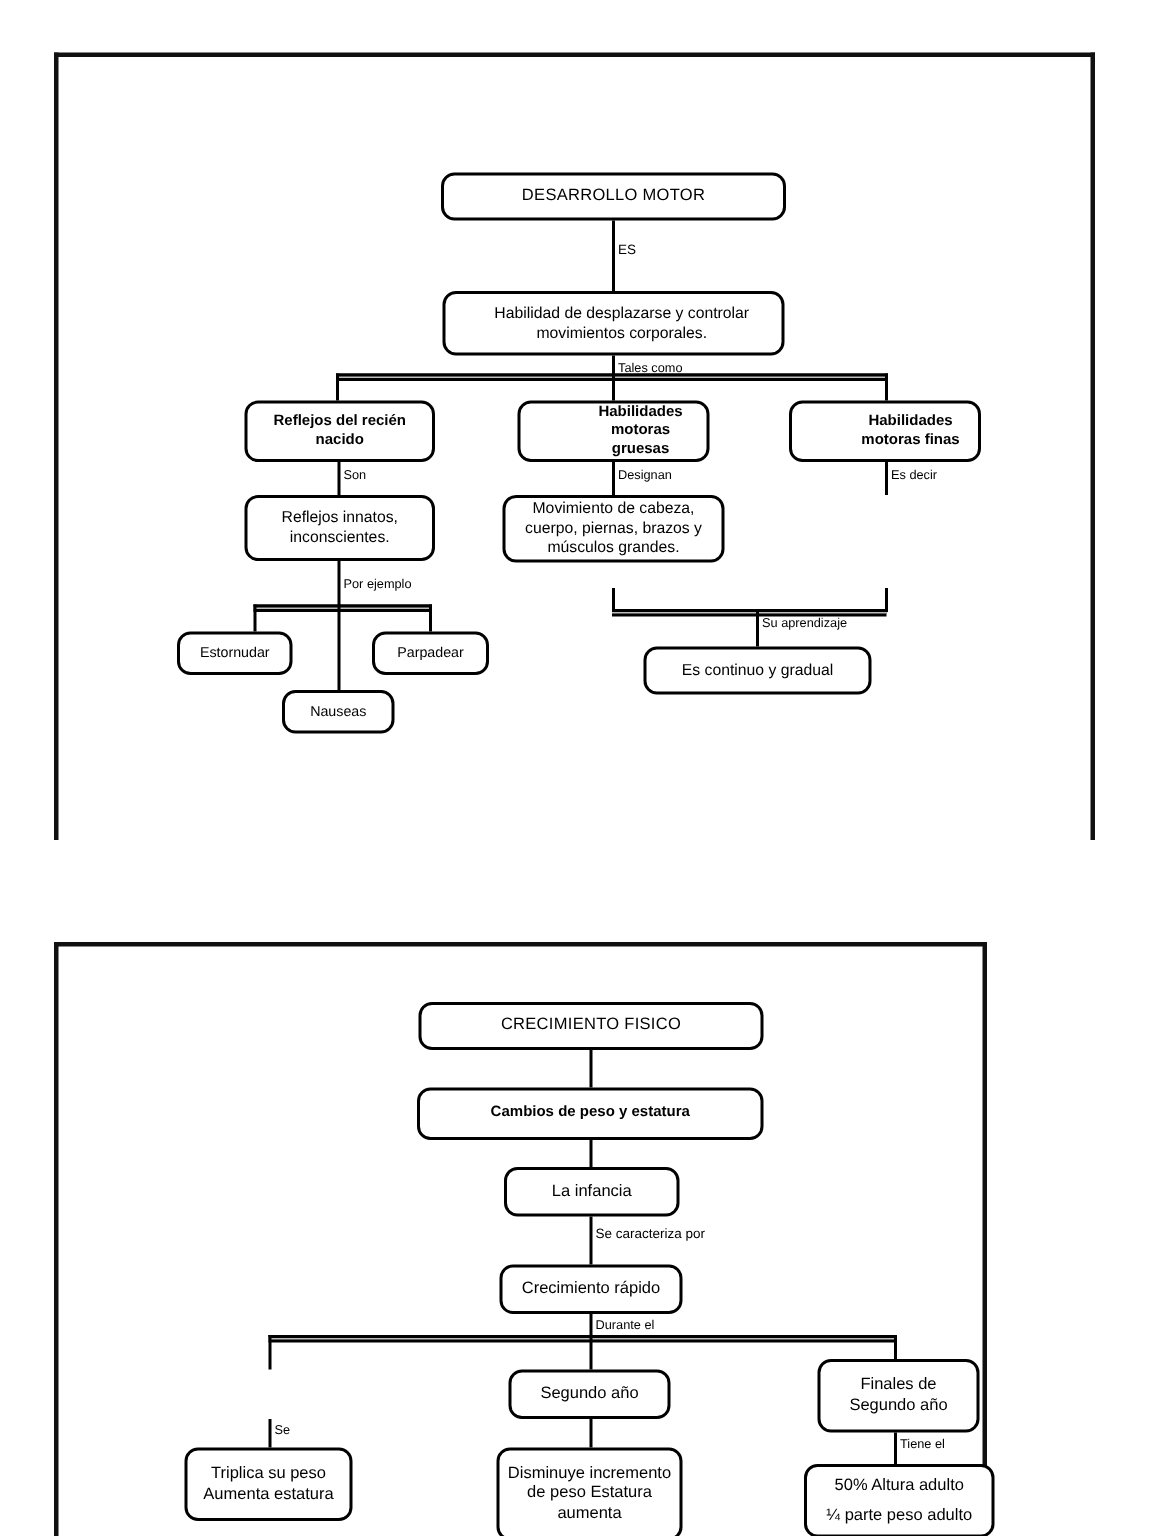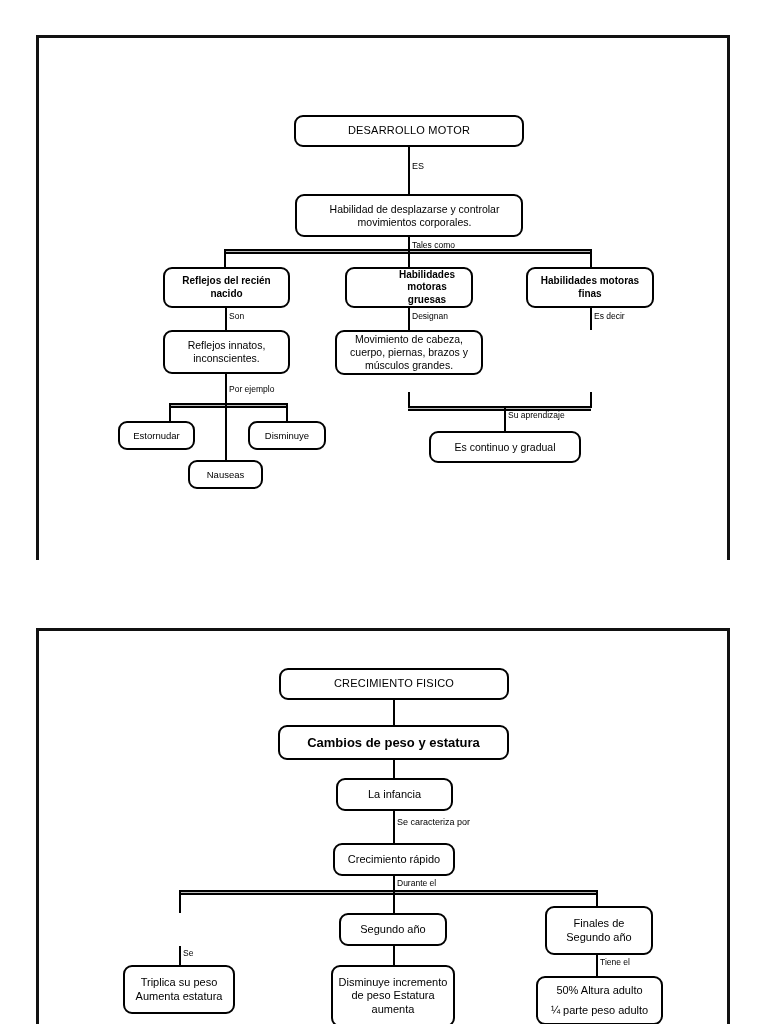--- a/index.html
+++ b/index.html
@@ -44,21 +44,21 @@
     justify-content: center;
     text-align: center;
     line-height: 1.22;
     padding: 2px 4px;
     z-index: 3;
   }
   .node .txt { display: block; width: 100%; }
 
   .node.title   { font-size: 11px; font-weight: normal; letter-spacing: .2px; }
   .node.strong  { font-size: 10px; font-weight: bold; }
-  .node.strong2 { font-size: 13px; font-weight: bold; }
+  .node.strong2 { font-size: 10px; font-weight: bold; }
   .node.plain   { font-size: 10.5px; font-weight: normal; }
   .node.plain11 { font-size: 11px;   font-weight: normal; }
   .node.small   { font-size: 9.5px;  font-weight: normal; }
 
   
   .vline {
     position: absolute;
     width: 2px;
     background: #000000;
     z-index: 1;
@@ -119,21 +119,21 @@
     <div class="vline" style="left:185px; top:211px; height:18px;"></div>
     <div class="vline" style="left:369px; top:211px; height:18px;"></div>
     <div class="vline" style="left:551px; top:211px; height:18px;"></div>
 
     <div class="node strong" style="left:124px; top:229px; width:127px; height:41px;">
       <span class="txt">Reflejos del recién nacido</span>
     </div>
     <div class="node strong" style="left:306px; top:229px; width:128px; height:41px;padding-left:40px;">
       <span class="txt">Habilidades motoras gruesas</span>
     </div>
-    <div class="node strong" style="left:487px; top:229px; width:128px; height:41px;">
+    <div class="node strong" style="left:487px; top:229px; width:128px; height:41px;padding-left:38px;">
       <span class="txt">Habilidades motoras finas</span>
     </div>
 
     <div class="vline" style="left:186px; top:270px; height:22px;"></div>
     <div class="elabel" style="left:190px; top:274px;">Son</div>
 
     <div class="vline" style="left:369px; top:270px; height:22px;"></div>
     <div class="elabel" style="left:373px; top:274px;">Designan</div>
 
     <div class="vline" style="left:551px; top:270px; height:22px;"></div>
@@ -151,40 +151,40 @@
 
     <div class="hbar rail" style="left:130px; top:365px; width:119px;"></div>
     <div class="vline" style="left:130px; top:365px; height:18px;"></div>
     <div class="vline" style="left:247px; top:365px; height:18px;"></div>
     <div class="vline" style="left:186px; top:365px; height:57px;"></div>
 
     <div class="node small" style="left:79px; top:383px; width:77px; height:29px;">
       <span class="txt">Estornudar</span>
     </div>
     <div class="node small" style="left:209px; top:383px; width:78px; height:29px;">
-      <span class="txt">Disminuye</span>
+      <span class="txt">Parpadear</span>
     </div>
     <div class="node small" style="left:149px; top:422px; width:75px; height:29px;">
       <span class="txt">Nauseas</span>
     </div>
 
     <div class="vline" style="left:369px; top:354px; height:16px;"></div>
     <div class="vline" style="left:551px; top:354px; height:16px;"></div>
     <div class="hbar rail" style="left:369px; top:368px; width:183px;"></div>
     <div class="vline" style="left:465px; top:368px; height:25px;"></div>
     <div class="elabel" style="left:469px; top:373px;">Su aprendizaje</div>
 
     <div class="node plain" style="left:390px; top:393px; width:152px; height:32px;">
       <span class="txt">Es continuo y gradual</span>
     </div>
 
   </div>
 </div>
 
-<div class="page clipped-bottom" style="left:36px; top:628px; width:694px; height:396px;">
+<div class="page clipped-bottom" style="left:36px; top:628px; width:622px; height:396px;">
   <div class="canvas">
 
     <div class="node title" style="left:240px; top:37px; width:230px; height:32px;">
       <span class="txt">CRECIMIENTO FISICO</span>
     </div>
 
     <div class="vline" style="left:354px; top:69px; height:25px;"></div>
 
     <div class="node strong2" style="left:239px; top:94px; width:231px; height:35px;">
       <span class="txt">Cambios de peso y estatura</span>

